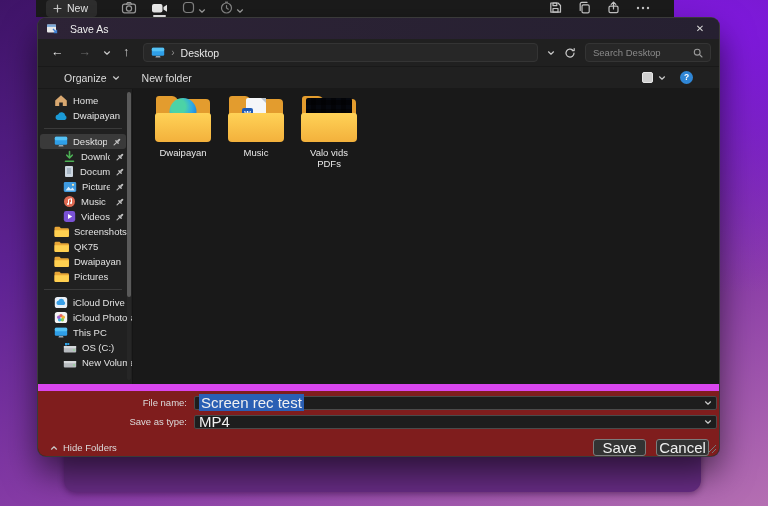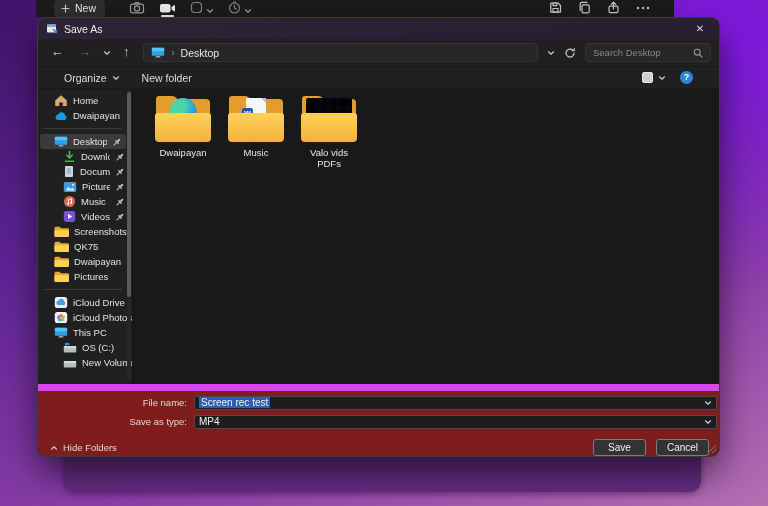--- a/index.html
+++ b/index.html
@@ -8,38 +8,38 @@
   body { position:relative;
     background:
       radial-gradient(900px 480px at 92% 6%, #8018e0 0%, rgba(128,24,224,0) 55%),
       linear-gradient(160deg, #3f1468 0%, #5f2395 35%, #8c3fa8 70%, #b56fb2 100%);
   }
 
   
   .snip-toolbar { position:absolute; left:36px; top:0; width:638px; height:17px;
     background:#1b1b1b; display:flex; align-items:center; padding:0 10px; color:#d9d9d9; }
   .new-btn { display:flex; align-items:center; gap:5px; background:#2e2e2e;
-    border:none; color:#e8e8e8; font-size:10.5px; padding:2px 9px 3px 7px; border-radius:4px; margin-left:8px; }
+    border:none; color:#e8e8e8; font-size:10.5px; padding:2px 9px 3px 7px; border-radius:4px; margin-left:0; }
   .tool-group { display:flex; align-items:center; gap:14px; margin-left:24px; }
   .tool-ic { display:flex; align-items:flex-end; gap:3px; position:relative; padding-bottom:2px; }
   .tool-ic.selected::after { content:""; position:absolute; left:2px; right:2px; bottom:-1px;
     height:2px; border-radius:2px; background:#e9e9e9; }
   .tool-right { margin-left:auto; display:flex; align-items:center; gap:16px; padding-right:14px; }
   .dim { opacity:.75; }
 
   
   .preview-panel { position:absolute; left:64px; top:446px; width:637px; height:46px;
     background:#672c84; border-radius:0 0 12px 12px; box-shadow:0 2px 6px rgba(40,5,55,.45); }
 
   
   .dialog { position:absolute; left:38px; top:18px; width:681px; height:438px;
     background:#202020; border-radius:8px; display:flex; flex-direction:column;
     box-shadow:0 0 0 1px #3a3a3a, 0 16px 34px rgba(0,0,0,.6); color:#e4e4e4; }
   .titlebar { height:21px; flex:0 0 21px; background:linear-gradient(90deg,#2d2336,#262031);
-    border-radius:8px 8px 0 0; display:flex; align-items:center; padding:0 8px; gap:6px; }
+    border-radius:8px 8px 0 0; display:flex; align-items:center; padding:0 8px; gap:12px; }
   .titlebar .title { font-size:10.5px; color:#eee; }
   .close-btn { margin-left:auto; background:none; border:none; color:#d8d8d8; font-size:10px;
     width:22px; height:17px; line-height:17px; text-align:center; }
 
   .navbar { height:28px; flex:0 0 28px; display:flex; align-items:center; padding:0 8px 0 10px;
     gap:9px; border-bottom:1px solid #191919; }
   .nav-arrow { background:none; border:none; font-size:12.5px; line-height:1; padding:1px 3px; }
   .arr-back { color:#f0f0f0; } .arr-fwd { color:#6b6b6b; } .arr-up { color:#cfcfcf; }
   .addressbar { flex:1; height:19px; background:#272727; border:1px solid #343434; border-radius:4px;
     display:flex; align-items:center; gap:6px; padding:0 7px; margin-left:2px; }
@@ -95,29 +95,29 @@
     background-image:repeating-linear-gradient(90deg, #2a3140 0 5px, #151a24 5px 10px),
       repeating-linear-gradient(0deg, rgba(90,110,140,.5) 0 4px, rgba(20,24,32,.6) 4px 9px);
     background-blend-mode:overlay; }
   .file-label { margin-top:5px; font-size:9.5px; color:#e8e8e8; text-align:center; }
 
   .bottom-section { flex:0 0 70px; background:#7f1d1d; border-radius:0 0 8px 8px;
     border-top:7px solid #d946ef; position:relative; }
   .field-row { display:flex; align-items:center; height:15px; margin:4px 2px 0 0; }
   .field-label { width:156px; text-align:right; font-size:9.5px; color:#dcdcdc; padding-right:7px; }
   .field-input { flex:1; height:14px; background:#1d1d1d; border:1px solid #4a4a4a; border-radius:2px;
-    display:flex; align-items:center; padding:0 4px; font-size:10px; color:#f0f0f0; position:relative; }
+    display:flex; align-items:center; padding:0 4px; font-size:15px; color:#f0f0f0; position:relative; }
   .field-input .chev { margin-left:auto; display:flex; }
   .sel-text { background:#2a5fb4; padding:0 2px; }
   .footer-row { display:flex; align-items:center; margin-top:10px; padding:0 10px 0 12px; }
   .hide-folders { display:flex; align-items:center; gap:5px; background:none; border:none;
     color:#dcdcdc; font-size:9.5px; }
   .btns { margin-left:auto; display:flex; gap:10px; }
   .dlg-btn { width:53px; height:17px; background:#333; border:1px solid #7c7c7c; border-radius:3px;
-    color:#f0f0f0; font-size:10px; line-height:15px; }
+    color:#f0f0f0; font-size:15px; line-height:15px; }
   .resize-grip { position:absolute; right:3px; bottom:3px; width:8px; height:8px;
     background:linear-gradient(135deg, transparent 0 50%, #777 50% 56%, transparent 56% 72%, #777 72% 78%, transparent 78%); }
 
   svg { display:block; }
 </style>
 </head>
 <body>
 
 <div class="snip-toolbar">
   <button class="new-btn">

